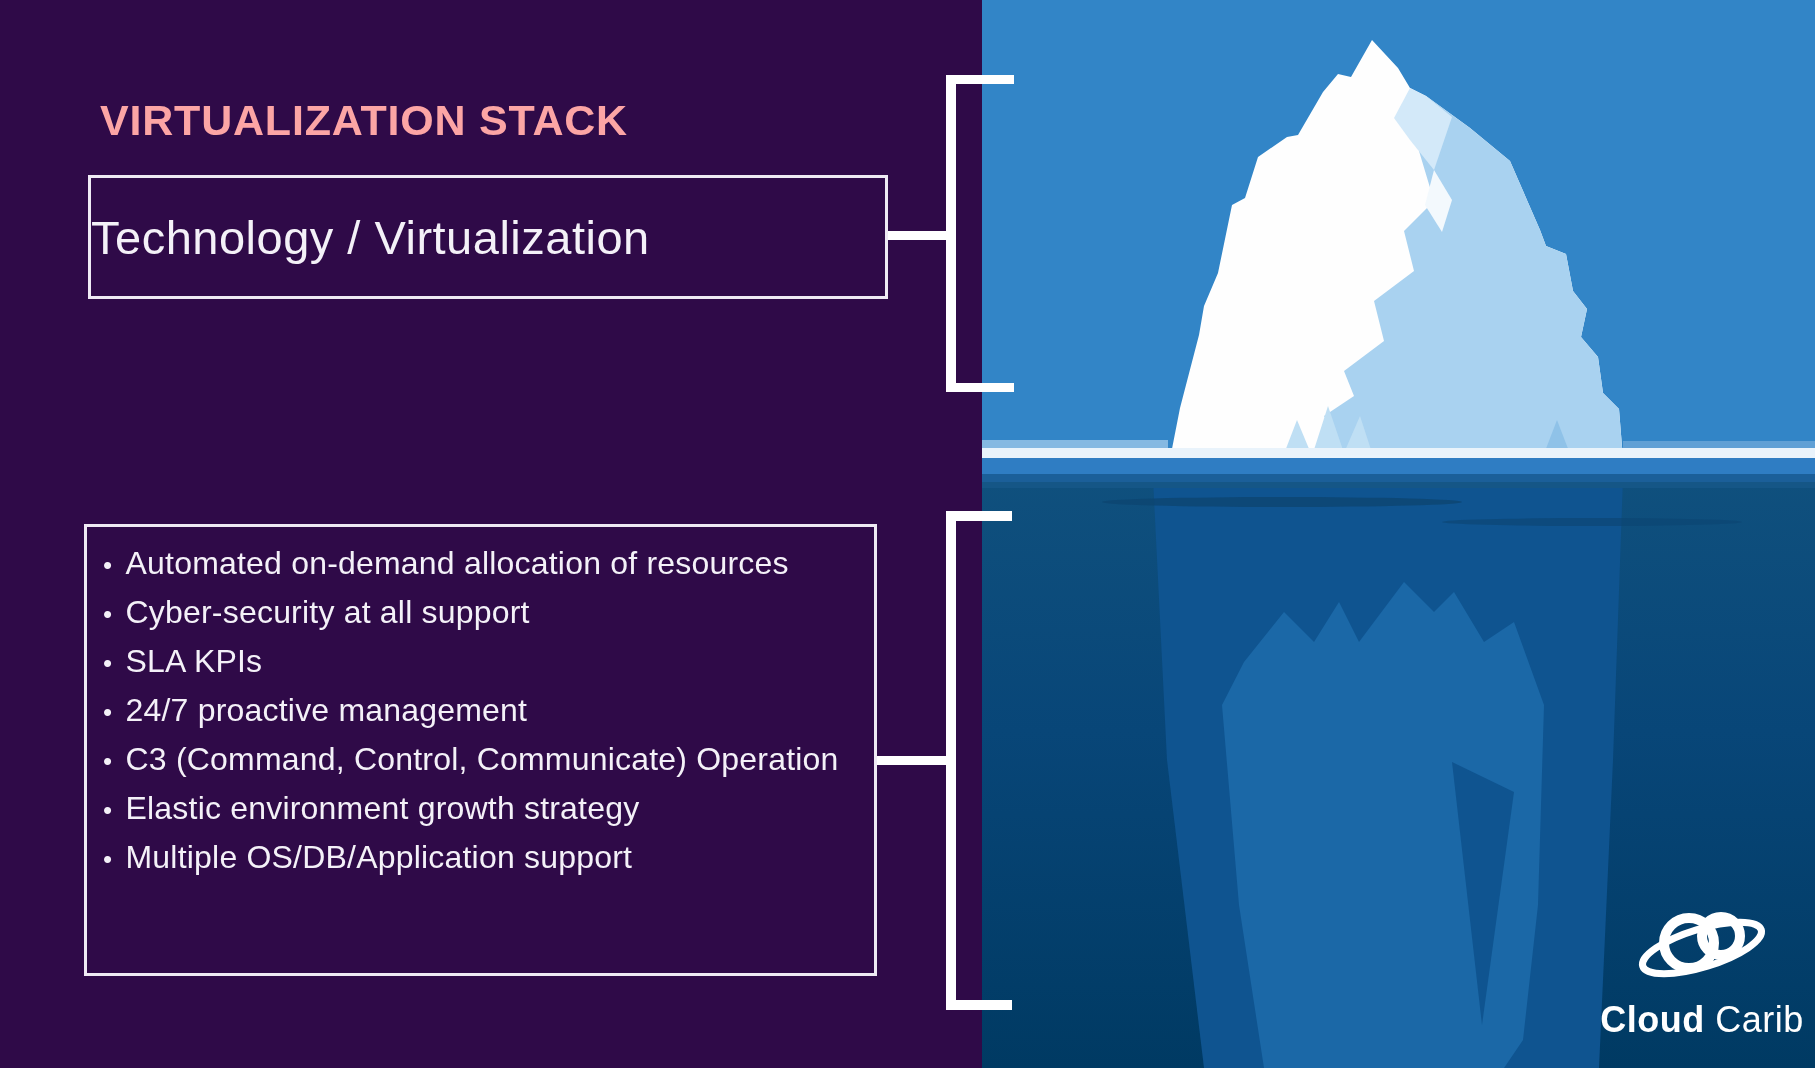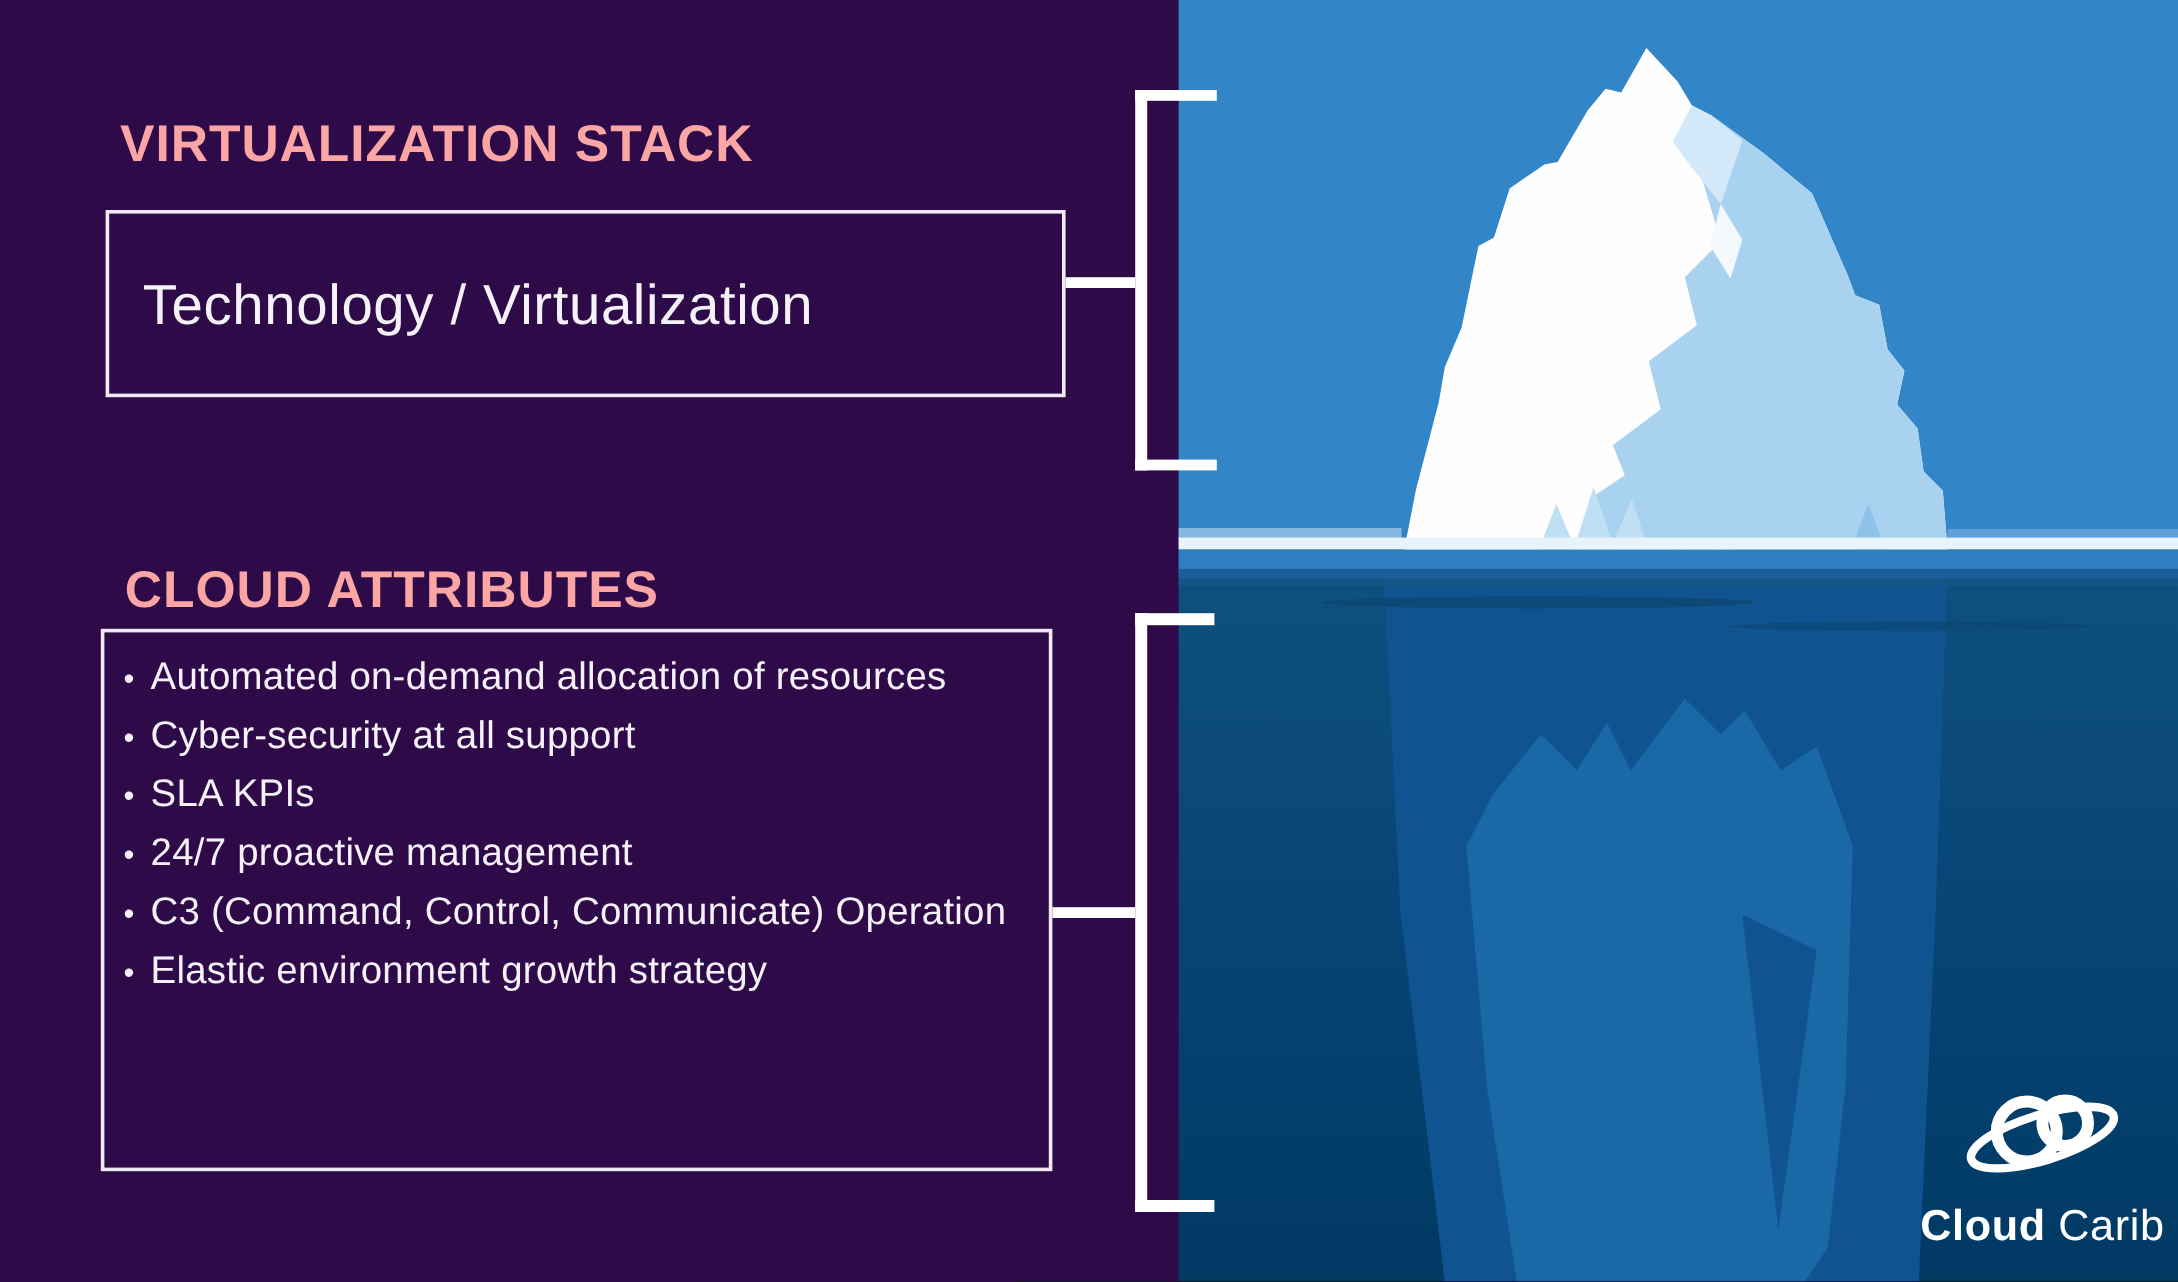--- a/index.html
+++ b/index.html
@@ -12,22 +12,22 @@
     position:absolute;color:#fca5a5;font-weight:bold;
     font-size:43px;letter-spacing:.8px;line-height:1;white-space:nowrap;
   }
   #vs-heading{left:100px;top:99px;}
   #ca-heading{left:104px;top:471px;}
   .outline-box{
     position:absolute;border:3px solid #EFEAF4;box-sizing:border-box;
     color:#F4F1F8;
   }
   #tech-box{
-    left:88px;top:175px;width:800px;height:156px;
-    display:flex;align-items:center;padding-left:28px;
+    left:88px;top:175px;width:800px;height:124px;
+    display:flex;align-items:center;
     font-size:47px;font-weight:300;letter-spacing:.5px;
   }
   #attr-box{left:84px;top:524px;width:793px;height:452px;}
   #attr-box ul{
     margin:0;padding:13px 28px 0 16px;list-style:none;
   }
   #attr-box li{
     font-size:32px;font-weight:300;line-height:47px;color:#F4F1F8;
     padding-left:34px;text-indent:-34px;letter-spacing:.2px;
   }
@@ -87,30 +87,30 @@
     <ellipse cx="300" cy="502" rx="180" ry="5" fill="#0C4571" opacity="0.8"></ellipse>
     <ellipse cx="610" cy="522" rx="150" ry="4" fill="#0C4571" opacity="0.6"></ellipse>
   </svg>
 
   <div id="vs-heading" class="section-heading">VIRTUALIZATION STACK</div>
 
   <div id="tech-box" class="outline-box">
     <span>Technology / Virtualization</span>
   </div>
 
-  <div id="ca-heading" class="section-heading">CLOUD ATTRIBUTES</div>
 
   <div id="attr-box" class="outline-box">
     <ul>
         <li>Automated on-demand allocation of resources</li>
         <li>Cyber-security at all support</li>
         <li>SLA KPIs</li>
         <li>24/7 proactive management</li>
         <li>C3 (Command, Control, Communicate) Operation</li>
         <li>Elastic environment growth strategy</li>
+        <li>Multiple OS/DB/Application support</li>
       </ul>
   </div>
 
   <div class="wline" style="left:888px;top:231px;width:58px;height:9px;"></div>
 
   <div class="wline" style="left:946px;top:75px;width:10px;height:317px;"></div>
   <div class="wline" style="left:946px;top:75px;width:68px;height:9px;"></div>
   <div class="wline" style="left:946px;top:383px;width:68px;height:9px;"></div>
 
   <div class="wline" style="left:877px;top:756px;width:69px;height:9px;"></div>

